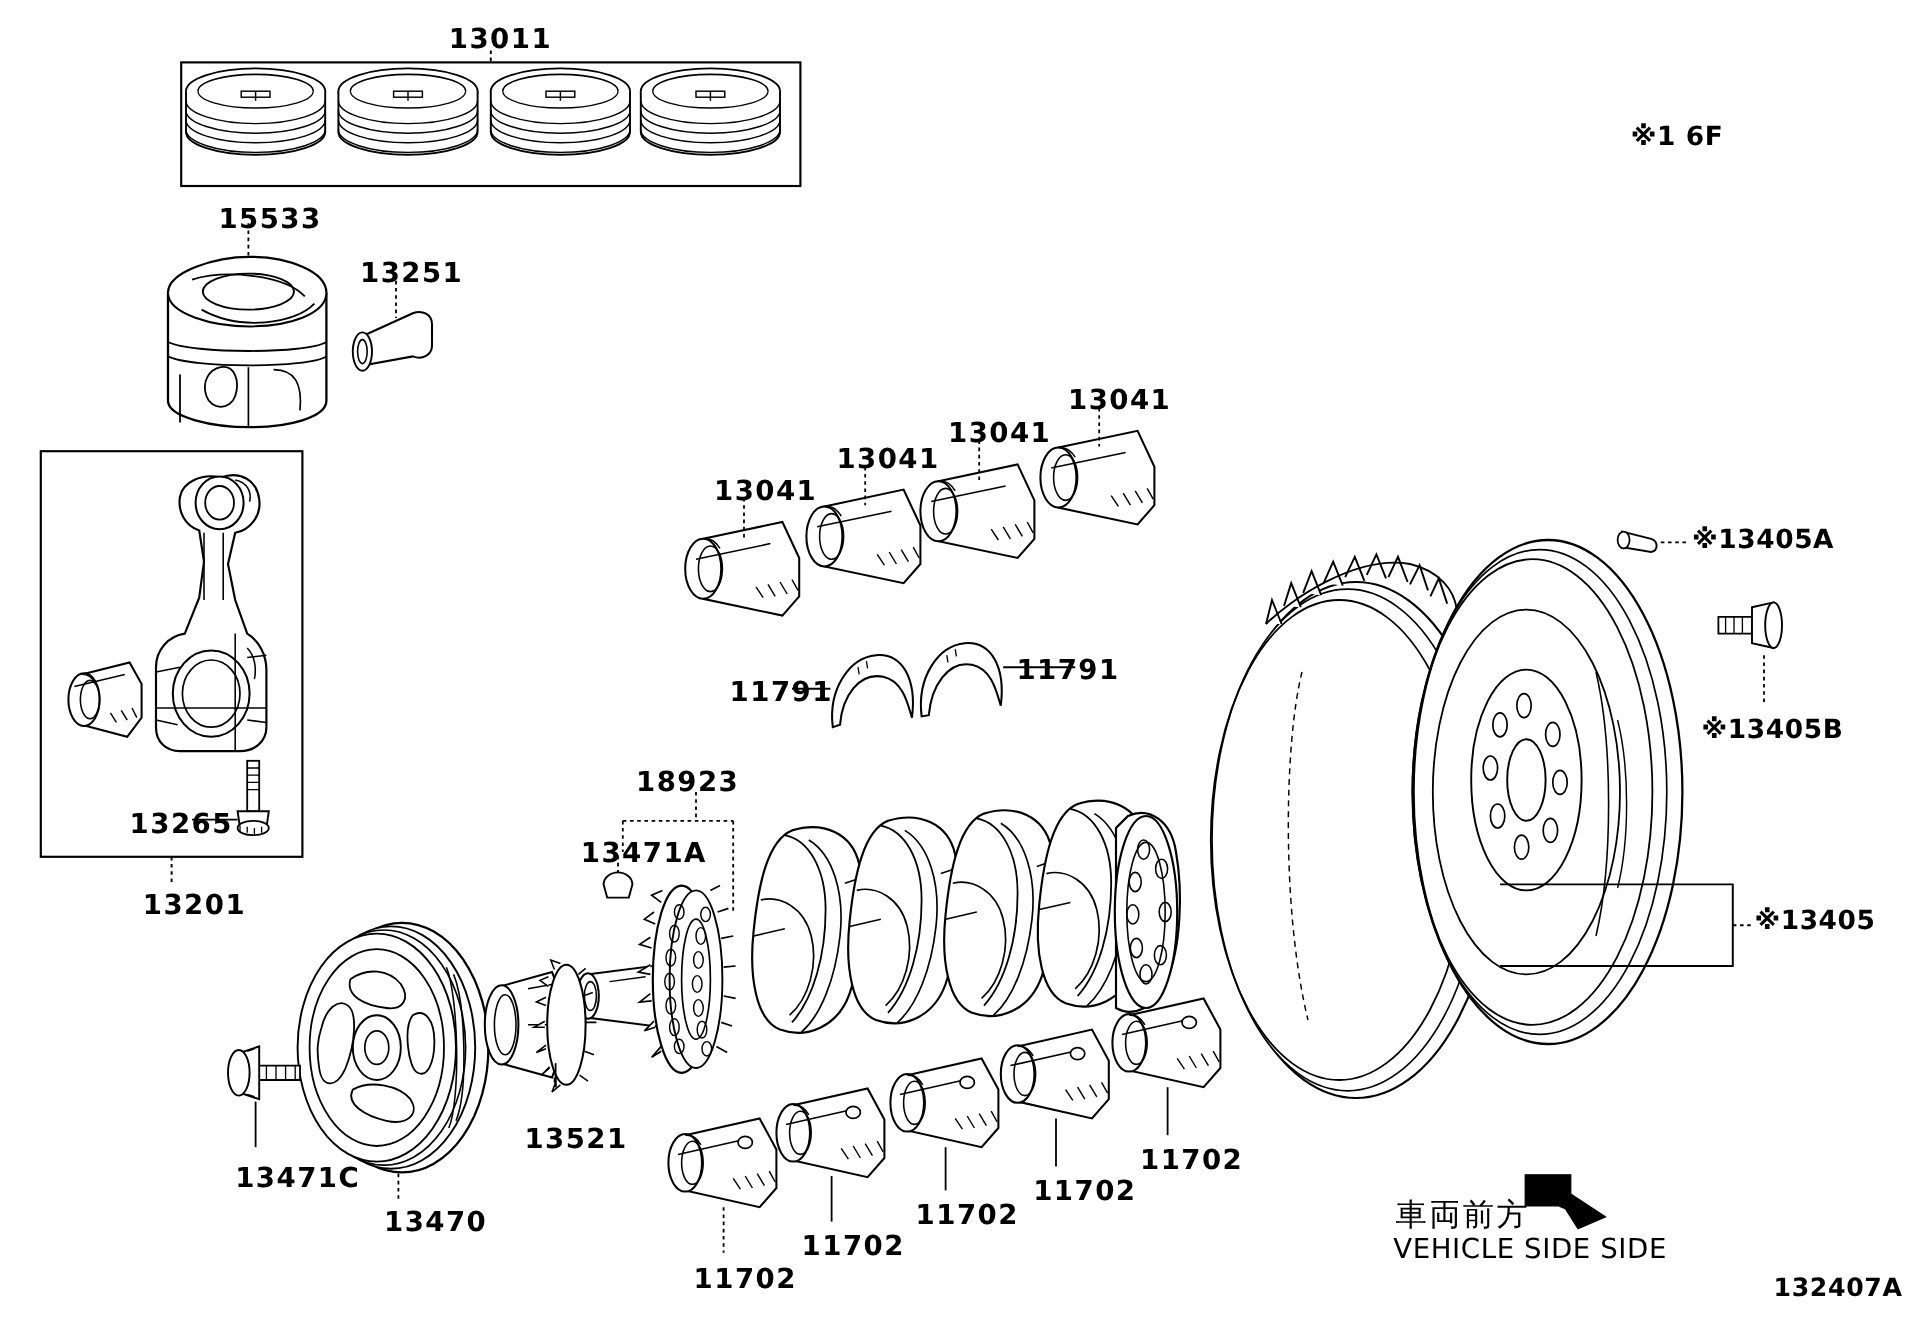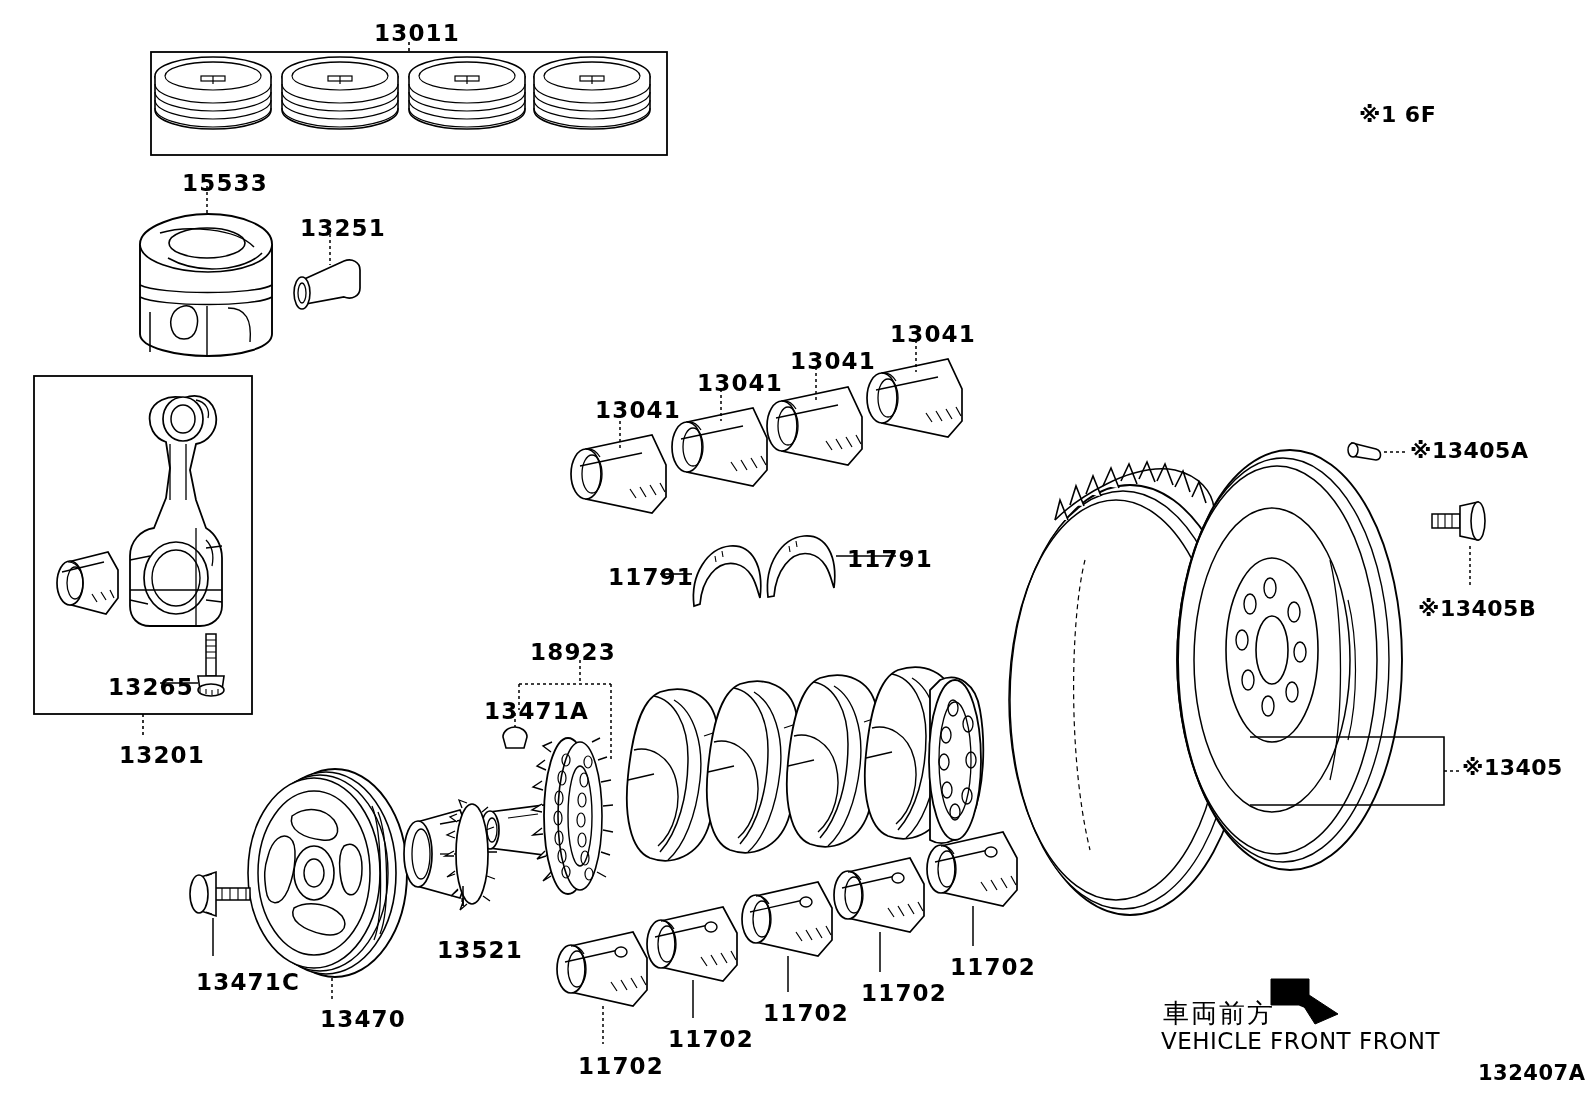--- a/index.html
+++ b/index.html
@@ -399,17 +399,17 @@
   <div class="lbl ref" style="left:1462px;top:757px;">※13405</div>
 
   <div class="lbl" style="left:437px;top:915px;margin-top:24px;">13521</div>
   <div class="lbl" style="left:950px;top:956px;">11702</div>
   <div class="lbl" style="left:196px;top:971px;">13471C</div>
   <div class="lbl" style="left:861px;top:982px;">11702</div>
   <div class="lbl" style="left:320px;top:1008px;">13470</div>
   <div class="lbl" style="left:763px;top:1002px;">11702</div>
   <div class="lbl jp" style="left:1163px;top:1000px;">車両前方</div>
   <div class="lbl" style="left:668px;top:1028px;">11702</div>
-  <div class="lbl en" style="left:1161px;top:1030px;">VEHICLE FRONT FRONT</div>
+  <div class="lbl en" style="left:1161px;top:1030px;">VEHICLE SIDE SIDE</div>
   <div class="lbl" style="left:578px;top:1055px;">11702</div>
   <div class="lbl code" style="left:1478px;top:1063px;">132407A</div>
 
 </div>
 
 </body></html>

